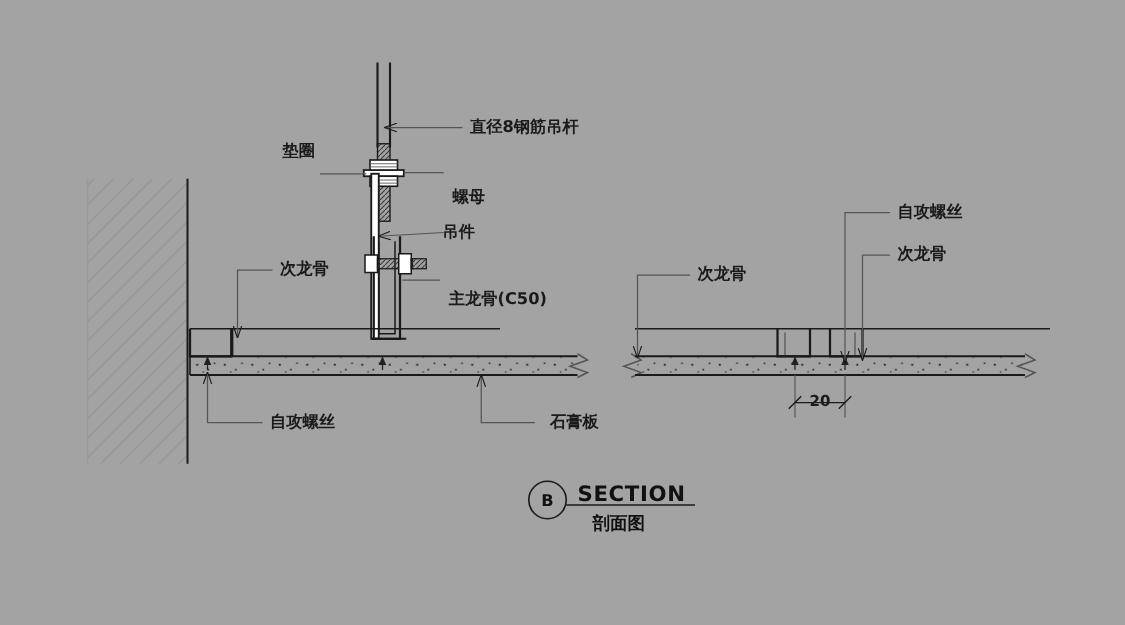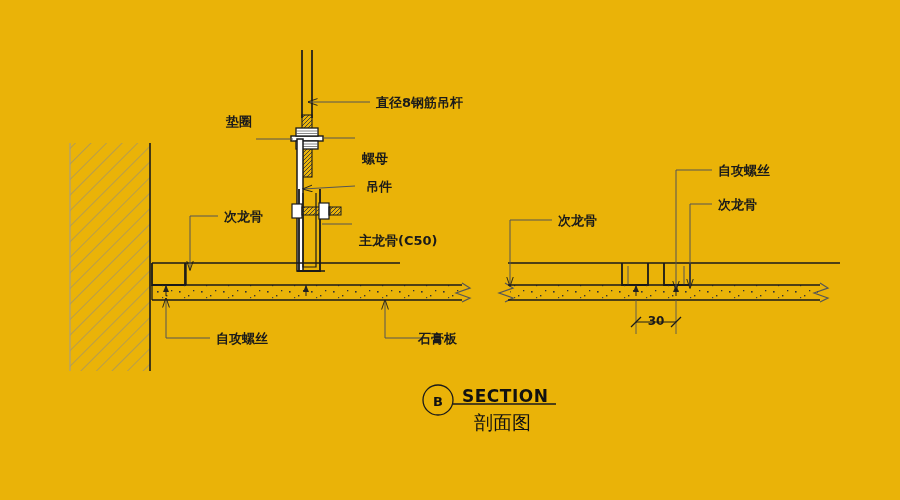--- a/index.html
+++ b/index.html
@@ -4,21 +4,21 @@
 <style>
   html, body {
     margin: 0;
     padding: 0;
     background: #ffffff;
   }
   #page {
     position: relative;
     width: 900px;
     height: 500px;
-    background: #eab308;
+    background: #a3a3a3;
     overflow: hidden;
     font-family: "Liberation Sans", sans-serif;
   }
   #drawing {
     position: absolute;
     left: 0;
     top: 0;
     width: 900px;
     height: 500px;
   }
@@ -46,22 +46,22 @@
     font-family: "DejaVu Sans", "Liberation Sans", sans-serif;
     font-size: 17px;
     font-weight: 700;
     letter-spacing: 0.5px;
     color: #111;
     white-space: nowrap;
   }
   .sec-cn {
     position: absolute;
     font-family: "DejaVu Sans", "Liberation Sans", sans-serif;
-    font-size: 19px;
-    font-weight: 400;
+    font-size: 14px;
+    font-weight: 700;
     color: #111;
     white-space: nowrap;
     text-align: center;
   }
   .sec-mark {
     position: absolute;
     font-family: "DejaVu Sans", "Liberation Sans", sans-serif;
     font-size: 13px;
     font-weight: 700;
     color: #111;
@@ -238,37 +238,37 @@
       <line x1="453" y1="404" x2="556" y2="404" stroke="#1a1a1a" stroke-width="1.3"></line>
     </g>
   </svg>
 
   <div class="lbl lbl-lt" style="left:376px; top:102px;">直径8钢筋吊杆</div>
 
   <div class="lbl lbl-rt" style="left:252px; top:121px;">垫圈</div>
 
   <div class="lbl lbl-lt" style="left:362px; top:138px;margin-top:20px;">螺母</div>
 
-  <div class="lbl lbl-lt" style="left:366px; top:186px;">吊件</div>
+  <div class="lbl lbl-lt" style="left:354px; top:186px;">吊件</div>
 
   <div class="lbl lbl-lt" style="left:224px; top:216px;">次龙骨</div>
 
   <div class="lbl lbl-lt" style="left:359px; top:240px;">主龙骨(C50)</div>
 
   <div class="lbl lbl-lt" style="left:216px; top:338px;">自攻螺丝</div>
 
-  <div class="lbl lbl-lt" style="left:418px; top:338px;">石膏板</div>
+  <div class="lbl lbl-lt" style="left:440px; top:338px;">石膏板</div>
 
   <div class="lbl lbl-lt" style="left:558px; top:220px;">次龙骨</div>
 
   <div class="lbl lbl-lt" style="left:718px; top:170px;">自攻螺丝</div>
 
   <div class="lbl lbl-lt" style="left:718px; top:204px;">次龙骨</div>
 
-  <div class="dim-txt" style="left:656px; top:321px;">30</div>
+  <div class="dim-txt" style="left:656px; top:321px;">20</div>
 
   <div class="sec-mark" style="left:438px; top:401px;">B</div>
 
   <div class="sec-en" style="left:462px; top:386px;">SECTION</div>
 
   <div class="sec-cn" style="left:474px; top:410px;">剖面图</div>
 
 </div>
 
 </body></html>

